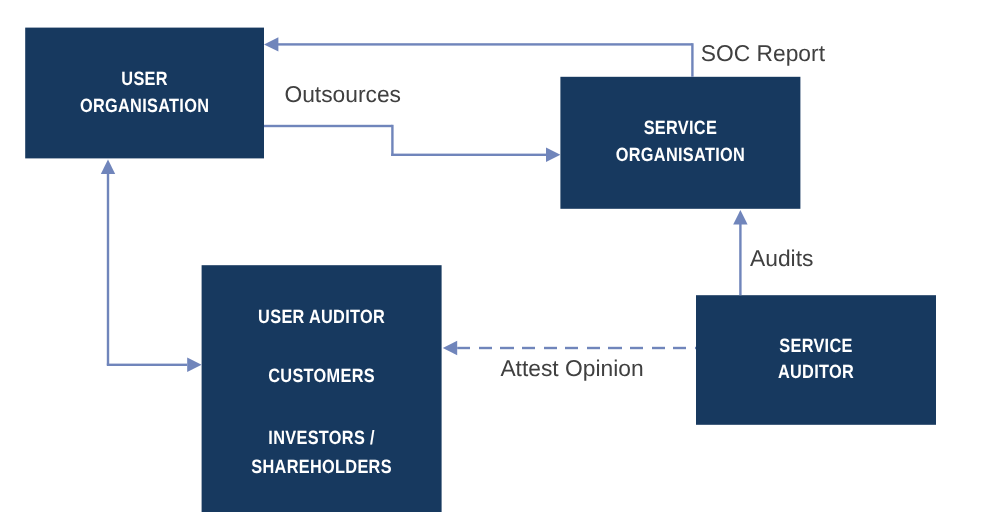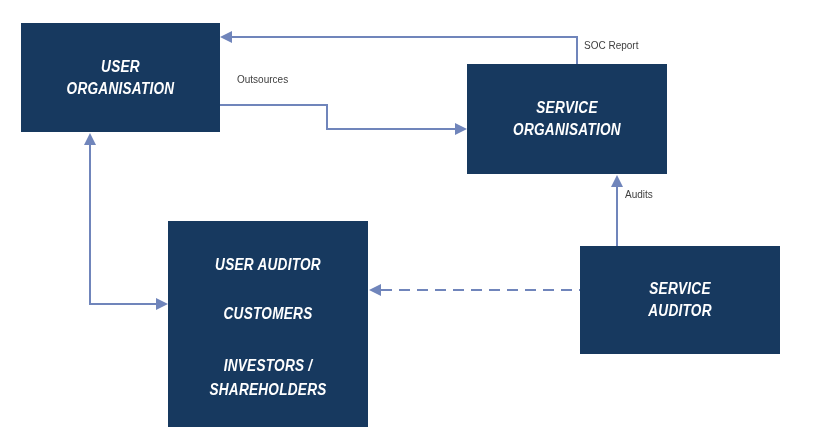--- a/index.html
+++ b/index.html
@@ -11,21 +11,20 @@
     font-family: "Liberation Sans", sans-serif;
     overflow: hidden;
   }
   .node {
     position: absolute;
     background: var(--box_fill, #17395F);
     color: var(--box_text, #ffffff);
     display: flex;
     align-items: center;
     justify-content: center;
-    font-style: italic;
   }
   .node-text {
     width: 100%;
     text-align: center;
     transform: scaleX(0.85);
     transform-origin: 50% 50%;
     font-weight: bold;
     font-size: 16px;
     line-height: 22px;
     letter-spacing: 0.3px;
@@ -41,21 +40,21 @@
     background: repeating-linear-gradient(90deg,
       var(--connector, #7085BB) 0 11px, transparent 11px 18px);
   }
   .arrow { position: absolute; width: 0; height: 0; }
   .arrow-left  { border-top: 6px solid transparent; border-bottom: 6px solid transparent; border-right: 12px solid var(--connector, #7085BB); }
   .arrow-right { border-top: 6px solid transparent; border-bottom: 6px solid transparent; border-left: 12px solid var(--connector, #7085BB); }
   .arrow-up    { border-left: 6px solid transparent; border-right: 6px solid transparent; border-bottom: 12px solid var(--connector, #7085BB); }
   .edge-label {
     position: absolute;
     color: var(--label, #404040);
-    font-size: 10px;
+    font-size: 19px;
     line-height: 18px;
     white-space: nowrap;
   }
   .multiline { white-space: pre-line; line-height: 18.5px; }
 </style>
 </head>
 <body>
 
 <div class="canvas">
 
@@ -100,18 +99,19 @@
   <div class="arrow arrow-right" style="left:455px; top:123px;"></div>
   <div class="edge-label" style="left:237px; top:71px;">Outsources</div>
 
   <div class="arrow arrow-up" style="left:84px; top:133px;"></div>
   <div class="v-line" style="left:89px; top:144px; height:160px;"></div>
   <div class="h-line" style="left:89px; top:303px; width:67px;"></div>
   <div class="arrow arrow-right" style="left:156px; top:298px;"></div>
 
   <div class="arrow arrow-left" style="left:369px; top:284px;"></div>
   <div class="h-dashed" style="left:381px; top:289px; width:199px;"></div>
+  <div class="edge-label" style="left:417px; top:299px;">Attest Opinion</div>
 
   <div class="arrow arrow-up" style="left:611px; top:175px;"></div>
   <div class="v-line" style="left:616px; top:186px; height:60px;"></div>
-  <div class="edge-label" style="left:625px; top:186px;">Audits</div>
+  <div class="edge-label" style="left:625px; top:208px;">Audits</div>
 
 </div>
 
 </body></html>

